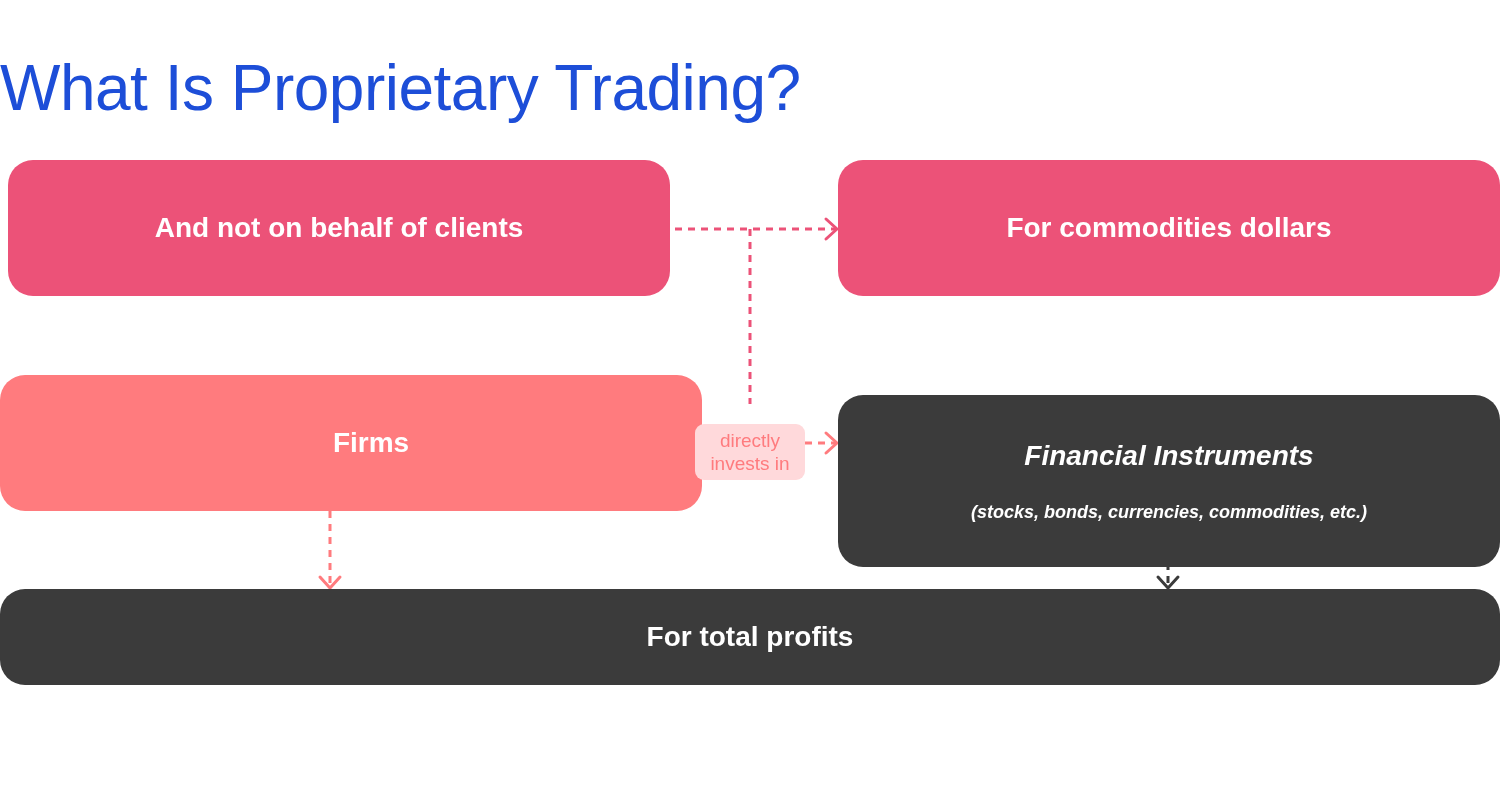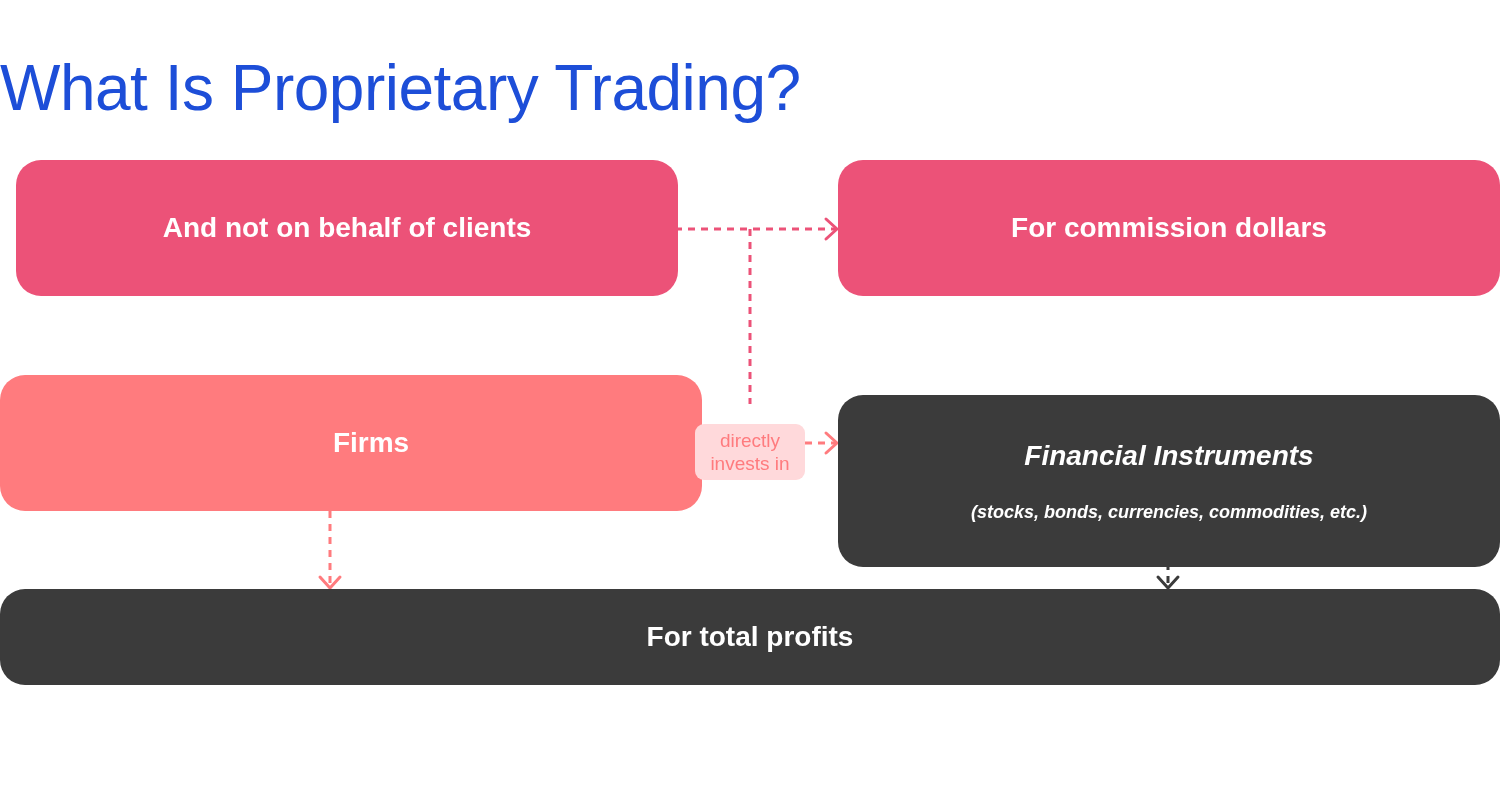--- a/index.html
+++ b/index.html
@@ -39,26 +39,26 @@
     <path d="M1168 511 L1168 587" stroke="#3B3B3B"></path>
   </g>
   <g fill="none" stroke-width="3" stroke-linecap="round" stroke-linejoin="round">
     <path d="M826 219 L837 229 L826 239" stroke="#EC5278"></path>
     <path d="M826 433 L837 443 L826 453" stroke="#FF7B7E"></path>
     <path d="M320 577 L330 588 L340 577" stroke="#FF7B7E"></path>
     <path d="M1158 577 L1168 588 L1178 577" stroke="#3B3B3B"></path>
   </g>
 </svg>
 
-<div class="box pink" style="left:16px;top:160px;width:662px;height:136px;">
+<div class="box pink" style="left:8px;top:160px;width:662px;height:136px;">
   <span class="main">And not on behalf of clients</span>
 </div>
 
 <div class="box pink" style="left:838px;top:160px;width:662px;height:136px;">
-  <span class="main">For commission dollars</span>
+  <span class="main">For commodities dollars</span>
 </div>
 
 <div class="box salmon" style="left:0;top:375px;width:662px;height:136px;padding-left:40px;">
   <span class="main">Firms</span>
 </div>
 
 <div class="box dark" style="left:838px;top:395px;width:662px;height:172px;font-style:italic;">
   <span class="main">Financial Instruments</span>
   <span class="sub">(stocks, bonds, currencies, commodities, etc.)</span>
 </div>

